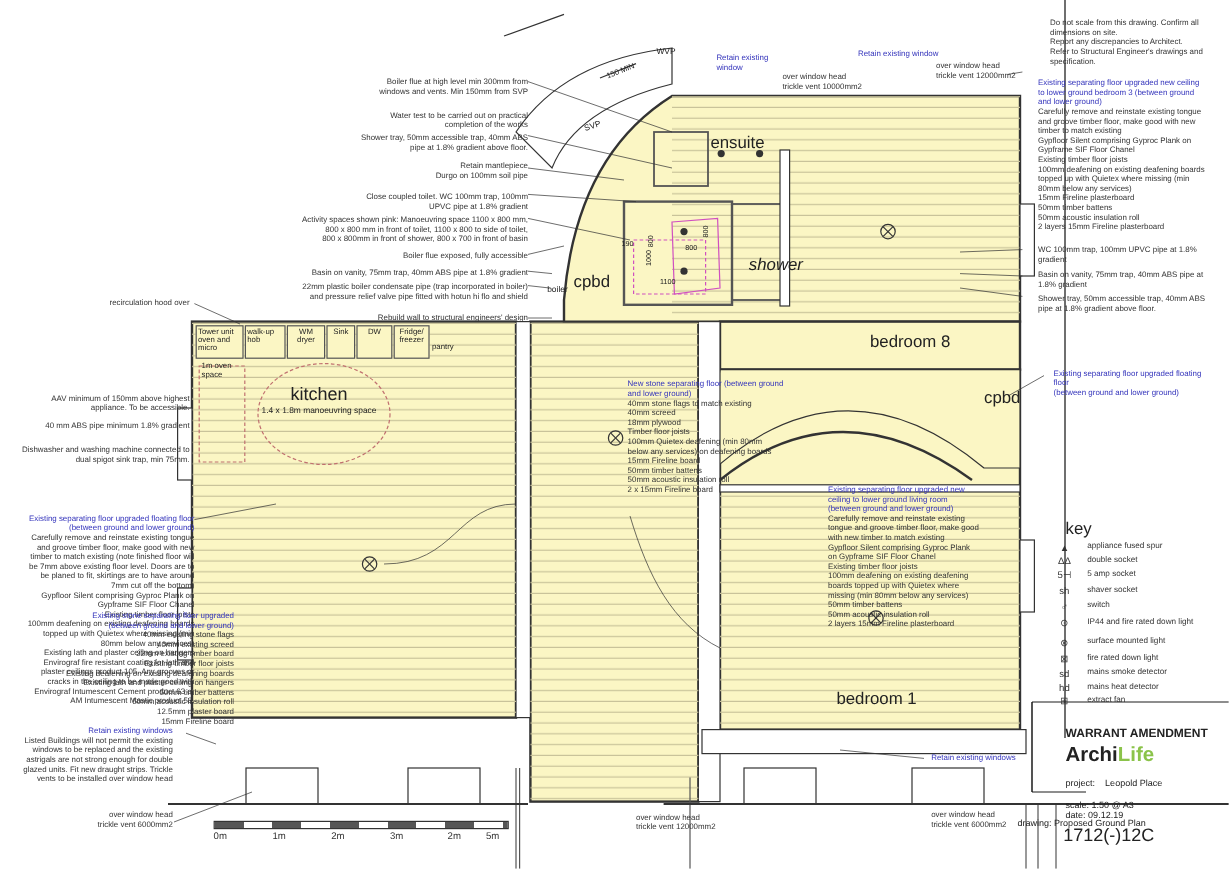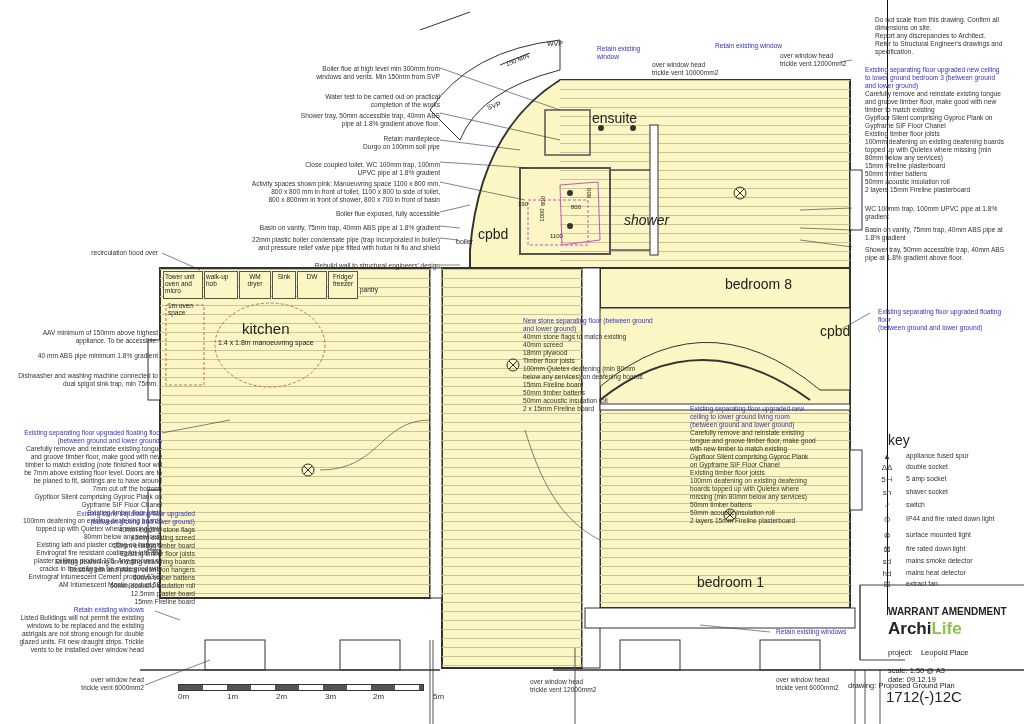--- a/index.html
+++ b/index.html
@@ -367,13 +367,13 @@
 <div class="abs" style="left:888px;top:666px;font-size:7.5px;">scale: 1:50 @ A3</div>
 <div class="abs" style="left:888px;top:675px;font-size:7.5px;">date: 09.12.19</div>
 <div class="abs" style="left:886px;top:688px;font-size:15px;">1712(-)12C</div>
 
 <div class="scalebar"></div>
 <span class="tick" style="left:178px;">0m</span>
 <span class="tick" style="left:227px;">1m</span>
 <span class="tick" style="left:276px;text-align:right;">2m</span>
 <span class="tick" style="left:325px;">3m</span>
 <span class="tick" style="left:373px;">2m</span>
-<span class="tick" style="left:433px;">5m</span>
+<span class="tick" style="left:405px;">5m</span>
 
 </body></html>

